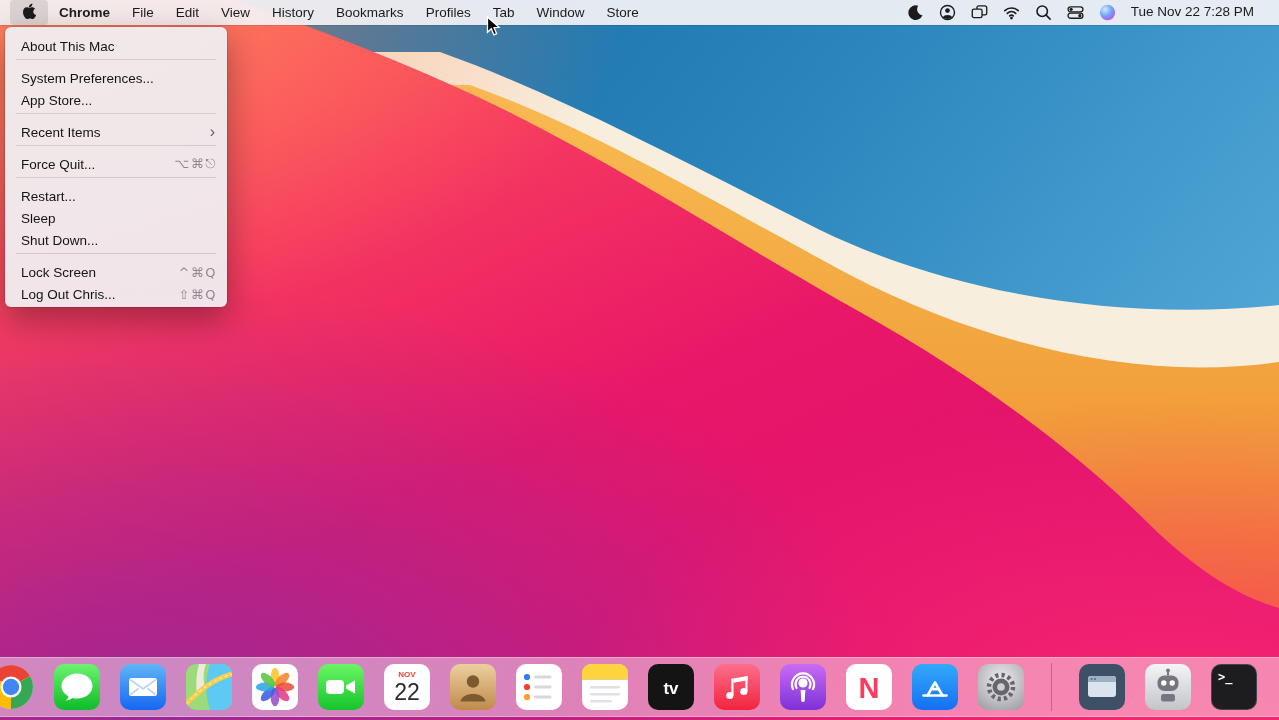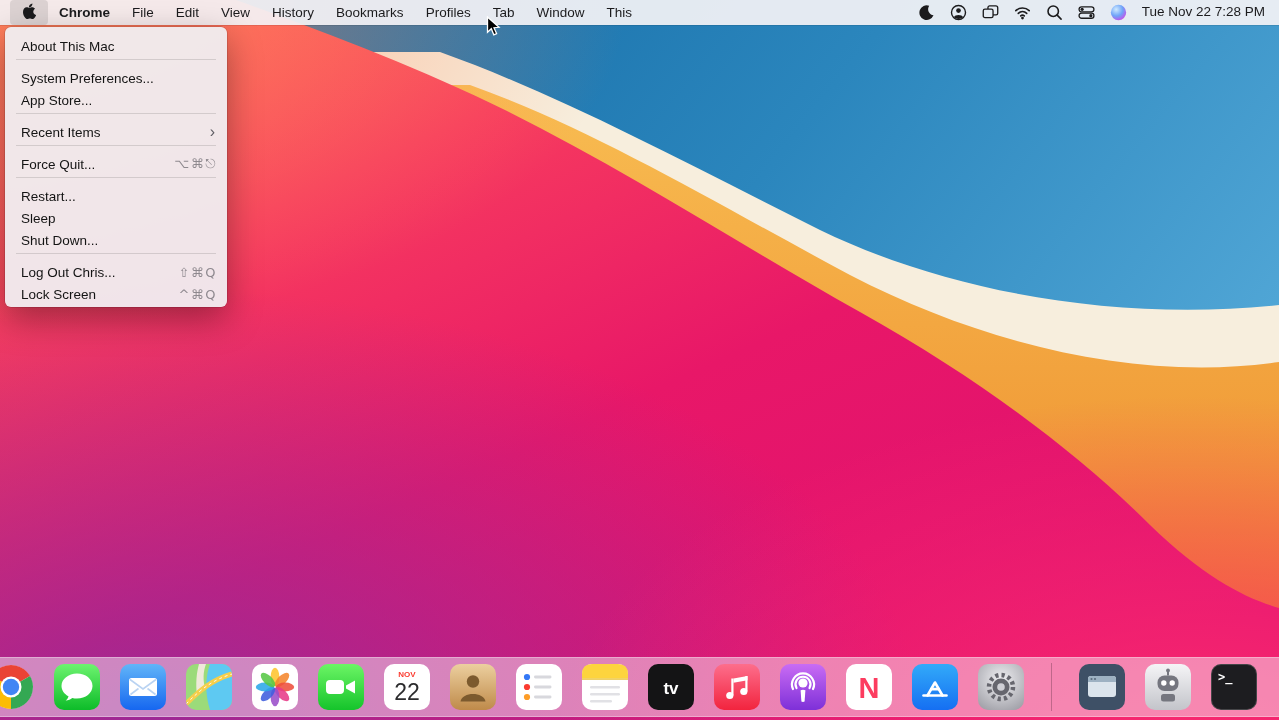--- a/index.html
+++ b/index.html
@@ -4,21 +4,21 @@
 <style>
   html,body{margin:0;padding:0;background:#000;}
   .stage{position:relative;width:1279px;height:720px;overflow:hidden;
          font-family:"Liberation Sans",sans-serif;-webkit-font-smoothing:antialiased;}
   .wall{position:absolute;inset:0;width:100%;height:100%;}
 
   
   .menubar{position:absolute;top:0;left:0;right:0;height:25px;
     background:rgba(244,243,246,0.92);
     box-shadow:0 0.5px 0 rgba(0,0,0,0.18);
-    display:flex;align-items:center;padding:0 14px 0 10px;
+    display:flex;align-items:center;padding:0 25px 0 10px;
     font-size:13.5px;color:#1b1b1d;z-index:20;}
   .mb-left{display:flex;align-items:center;height:100%;}
   .mb-item{padding:0 11px;height:100%;display:flex;align-items:center;white-space:nowrap;}
   .mb-apple{padding:0 12px;border-radius:4px;background:rgba(0,0,0,0.10);height:100%;display:flex;align-items:center;}
   .mb-appname{font-weight:bold;}
   .mb-menus{display:flex;height:100%;justify-content:center;}
   .mb-right{margin-left:auto;display:flex;align-items:flex-start;}
   .mb-status{display:flex;align-items:center;gap:15px;}
   .st-icon{width:17px;height:17px;display:flex;align-items:center;justify-content:center;}
   .st-icon svg{width:100%;height:100%;}
@@ -107,21 +107,21 @@
       <div class="mb-item mb-appname">Chrome</div>
       <div id="mb-menus" class="mb-menus">
           <div class="mb-item">File</div>
           <div class="mb-item">Edit</div>
           <div class="mb-item">View</div>
           <div class="mb-item">History</div>
           <div class="mb-item">Bookmarks</div>
           <div class="mb-item">Profiles</div>
           <div class="mb-item">Tab</div>
           <div class="mb-item">Window</div>
-          <div class="mb-item">This</div>
+          <div class="mb-item">Store</div>
         </div>
     </div>
     <div class="mb-right">
       <div id="mb-status" class="mb-status">
           <div class="st-icon">
             <svg viewBox="0 0 16 16">
               <path d="M10.5 1.6 A6.9 6.9 0 1 0 14.6 10.7 A5.9 5.9 0 0 1 10.5 1.6 Z" fill="#1b1b1d"></path>
             </svg>
           </div>
           <div class="st-icon">
@@ -205,26 +205,26 @@
         <span class="lab">Restart...</span>
       </div>
       <div class="mi">
         <span class="lab">Sleep</span>
       </div>
       <div class="mi">
         <span class="lab">Shut Down...</span>
       </div>
       <div class="msep"></div>
       <div class="mi">
+        <span class="lab">Lock Screen</span>
+        <span class="sc">^⌘Q</span>
+      </div>
+      <div class="mi">
         <span class="lab">Log Out Chris...</span>
         <span class="sc">⇧⌘Q</span>
-      </div>
-      <div class="mi">
-        <span class="lab">Lock Screen</span>
-        <span class="sc">^⌘Q</span>
       </div>
     </div>
 
   <div id="dock" class="dock">
       <div class="dock-item" title="Finder" aria-label="Finder">
         <svg viewBox="0 0 46 46">
           <defs>
             <linearGradient id="dFin" x1="0" y1="0" x2="0" y2="1">
               <stop offset="0" stop-color="#4fc1f5"></stop>
               <stop offset="1" stop-color="#1c7ee6"></stop>

